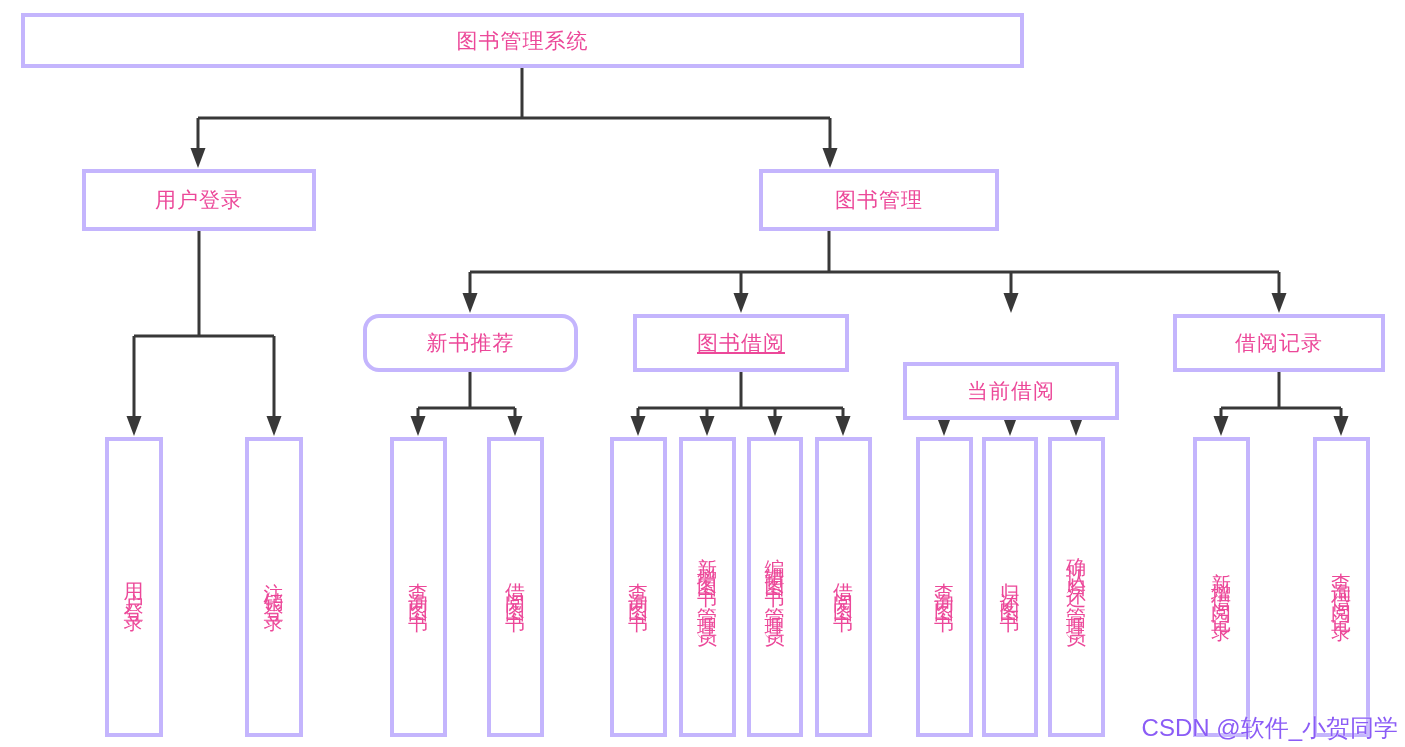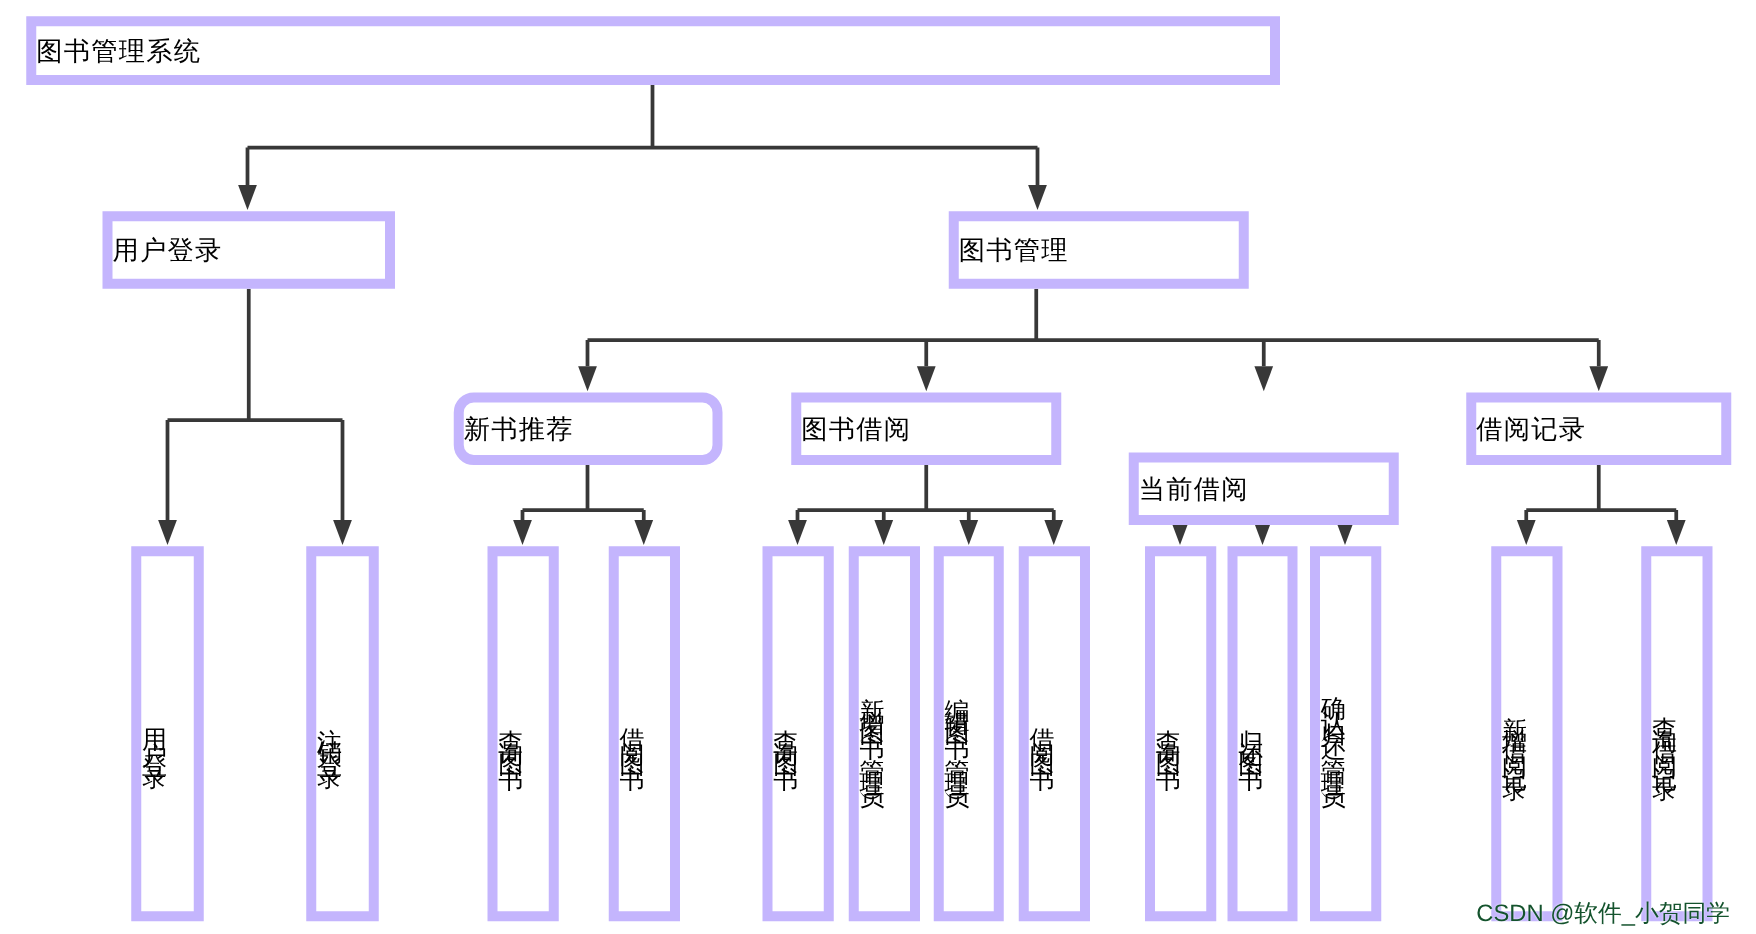--- a/index.html
+++ b/index.html
@@ -14,46 +14,46 @@
   .connectors {
     position: absolute;
     left: 0; top: 0;
     width: 1405px; height: 747px;
     z-index: 0;
   }
   .node {
     position: absolute;
     box-sizing: border-box;
     background: #ffffff;
-    border: 8px solid #c4b5fd;
+    border: 4px solid #c4b5fd;
     display: flex;
     align-items: center;
-    justify-content: flex-start;
+    justify-content: center;
     z-index: 1;
-    color: #000000;
+    color: #ec4899;
   }
   .node.h span {
     font-size: 21px;
     letter-spacing: 1px;
     white-space: nowrap;
   }
   .node.v span {
     writing-mode: vertical-rl;
     text-orientation: upright;
     font-size: 20px;
     letter-spacing: 10px;
     line-height: 1;
   }
   .watermark {
     position: absolute;
-    right: 21px;
+    right: 7px;
     bottom: 3px;
     z-index: 5;
-    font-size: 19px;
-    color: #14532d;
+    font-size: 24px;
+    color: #8b5cf6;
     text-shadow: 0 0 2px rgba(255,255,255,0.85);
     white-space: nowrap;
   }
 </style>
 </head>
 <body>
 
 <div class="stage">
 
   <svg class="connectors" width="1405" height="747" viewBox="0 0 1405 747" xmlns="http://www.w3.org/2000/svg">
@@ -103,21 +103,21 @@
   <div class="node h" style="left:82px; top:169px; width:234px; height:62px;">
     <span>用户登录</span>
   </div>
   <div class="node h" style="left:711px; top:169px; width:240px; height:62px;margin-left:48px;">
     <span>图书管理</span>
   </div>
 
   <div class="node h" style="left:363px; top:314px; width:215px; height:58px;border-radius:16px;">
     <span>新书推荐</span>
   </div>
-  <div class="node h" style="left:633px; top:314px; width:216px; height:58px;">
+  <div class="node h" style="left:633px; top:314px; width:216px; height:58px;text-decoration:underline;">
     <span>图书借阅</span>
   </div>
   <div class="node h" style="left:903px; top:314px; width:216px; height:58px;margin-top:48px;">
     <span>当前借阅</span>
   </div>
   <div class="node h" style="left:1173px; top:314px; width:212px; height:58px;">
     <span>借阅记录</span>
   </div>
 
   <div class="node v" style="left:105px; top:437px; width:58px; height:300px;">

